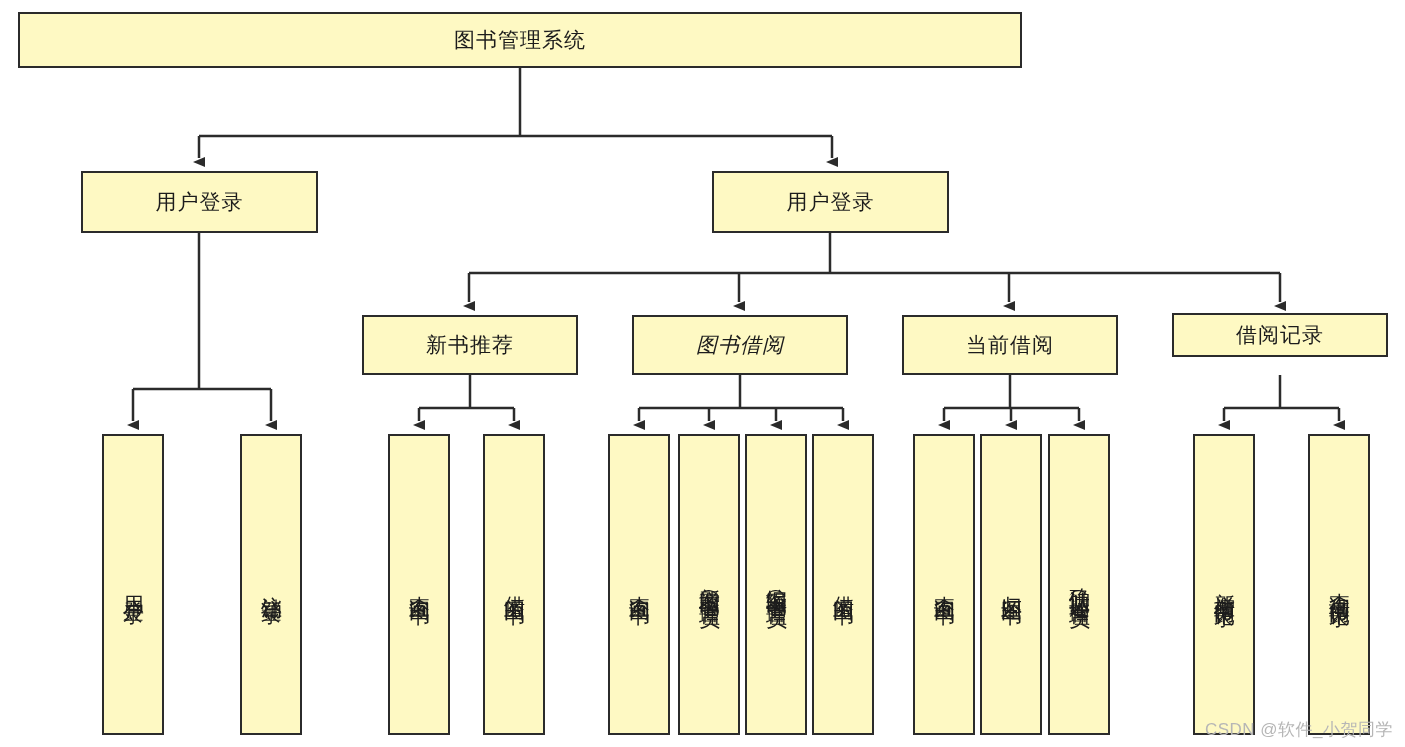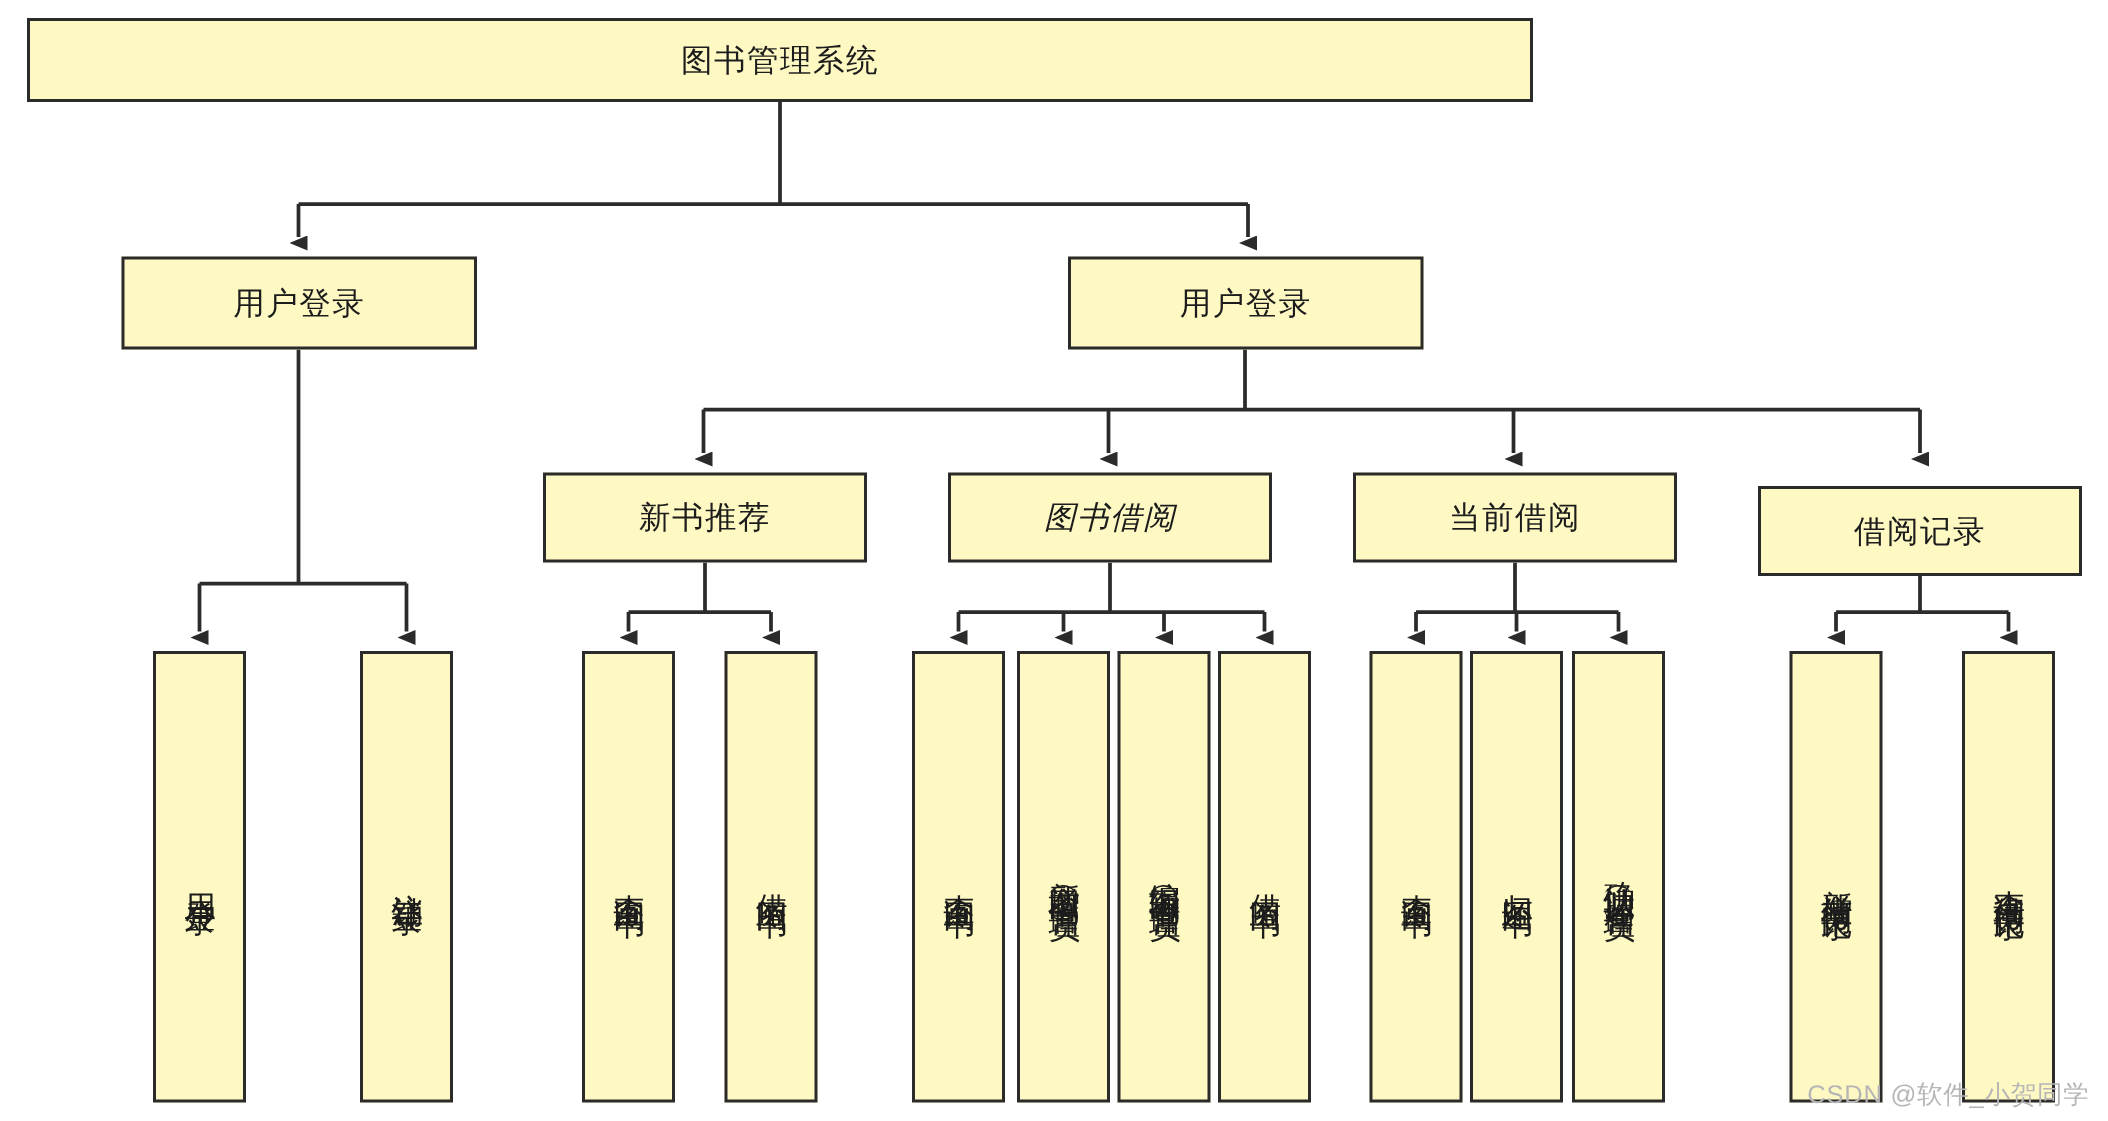--- a/index.html
+++ b/index.html
@@ -137,21 +137,21 @@
 
   <div class="node" style="left:362px; top:315px; width:216px; height:60px;">
     <span class="node-label">新书推荐</span>
   </div>
   <div class="node" style="left:632px; top:315px; width:216px; height:60px;font-style:italic;">
     <span class="node-label">图书借阅</span>
   </div>
   <div class="node" style="left:902px; top:315px; width:216px; height:60px;">
     <span class="node-label">当前借阅</span>
   </div>
-  <div class="node" style="left:1172px; top:324px; width:216px; height:60px;">
+  <div class="node" style="left:1172px; top:313px; width:216px; height:44px;">
     <span class="node-label">借阅记录</span>
   </div>
 
   <div class="node leaf" style="left:102px; top:434px; width:62px; height:301px;">
     <span class="node-label">用户登录</span>
   </div>
   <div class="node leaf" style="left:240px; top:434px; width:62px; height:301px;">
     <span class="node-label">注销登录</span>
   </div>
 

